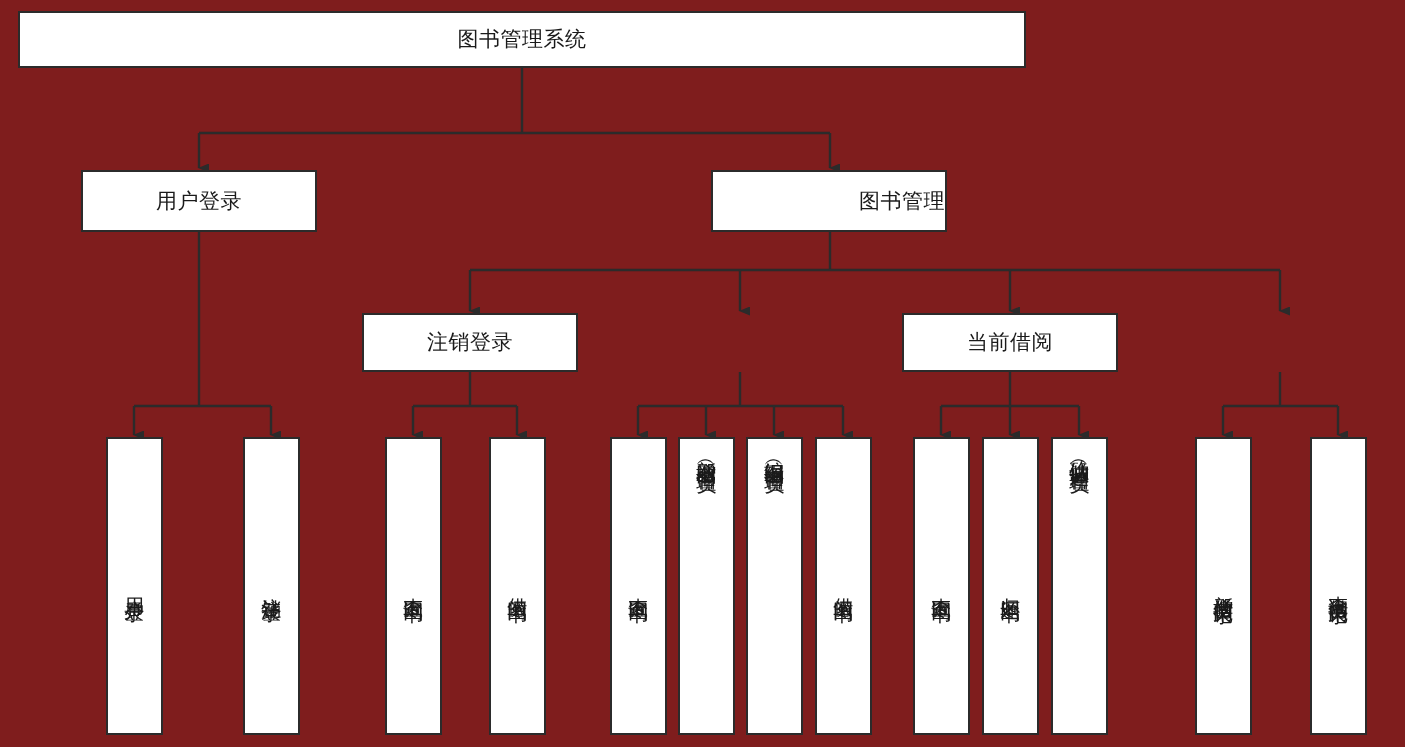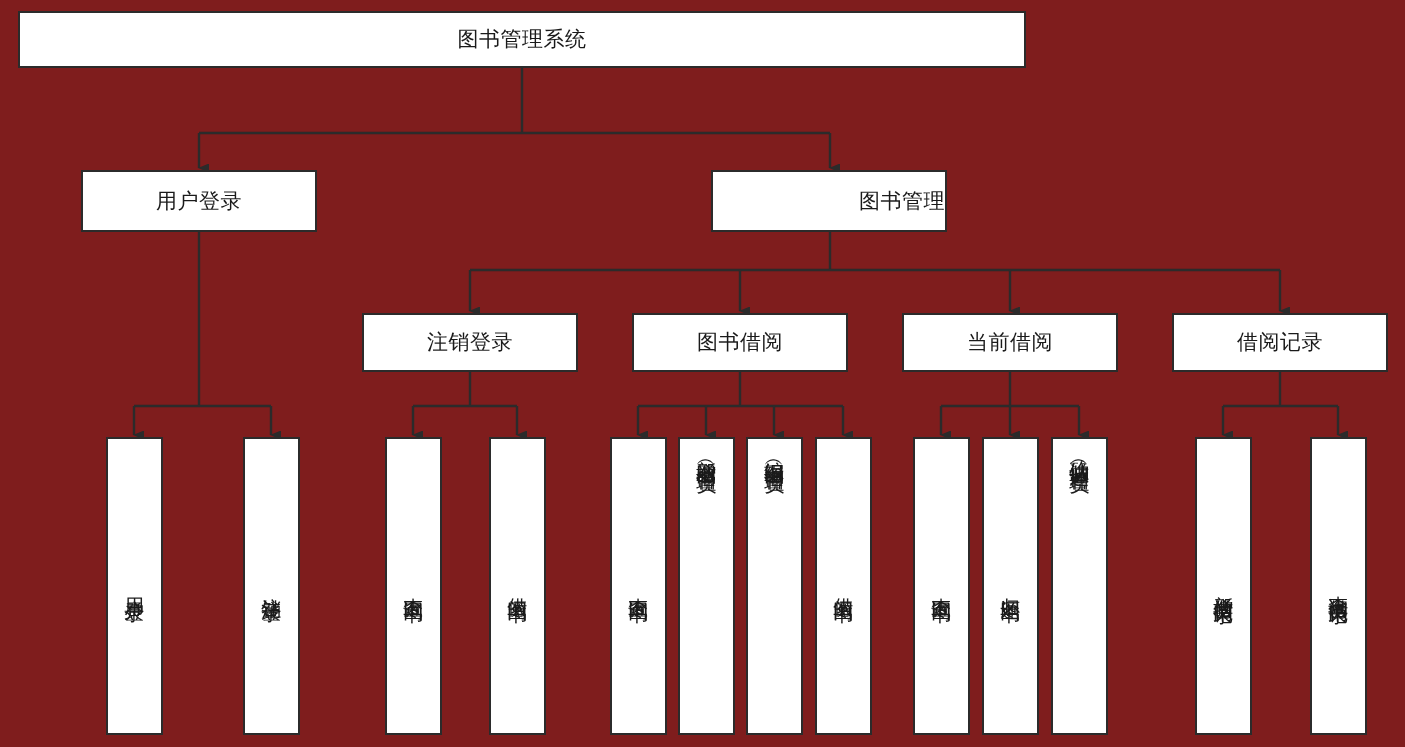--- a/index.html
+++ b/index.html
@@ -138,28 +138,22 @@
   <div class="node horizontal" style="left:81px; top:170px; width:236px; height:62px;">
     <span class="node-label">用户登录</span>
   </div>
   <div class="node horizontal" style="left:711px; top:170px; width:236px; height:62px;justify-content:flex-end;">
     <span class="node-label">图书管理</span>
   </div>
 
   <div class="node horizontal" style="left:362px; top:313px; width:216px; height:59px;">
     <span class="node-label">注销登录</span>
   </div>
-  <div class="node horizontal" style="left:632px; top:313px; width:216px; height:59px;">
-    <span class="node-label">图书借阅</span>
-  </div>
   <div class="node horizontal" style="left:902px; top:313px; width:216px; height:59px;">
     <span class="node-label">当前借阅</span>
-  </div>
-  <div class="node horizontal" style="left:1172px; top:313px; width:216px; height:59px;">
-    <span class="node-label">借阅记录</span>
   </div>
 
   <div class="node vertical centered" style="left:106px; top:437px; width:57px; height:298px;">
     <span class="node-label">用户登录</span>
   </div>
   <div class="node vertical centered" style="left:243px; top:437px; width:57px; height:298px;">
     <span class="node-label">注销登录</span>
   </div>
 
   <div class="node vertical centered" style="left:385px; top:437px; width:57px; height:298px;">

